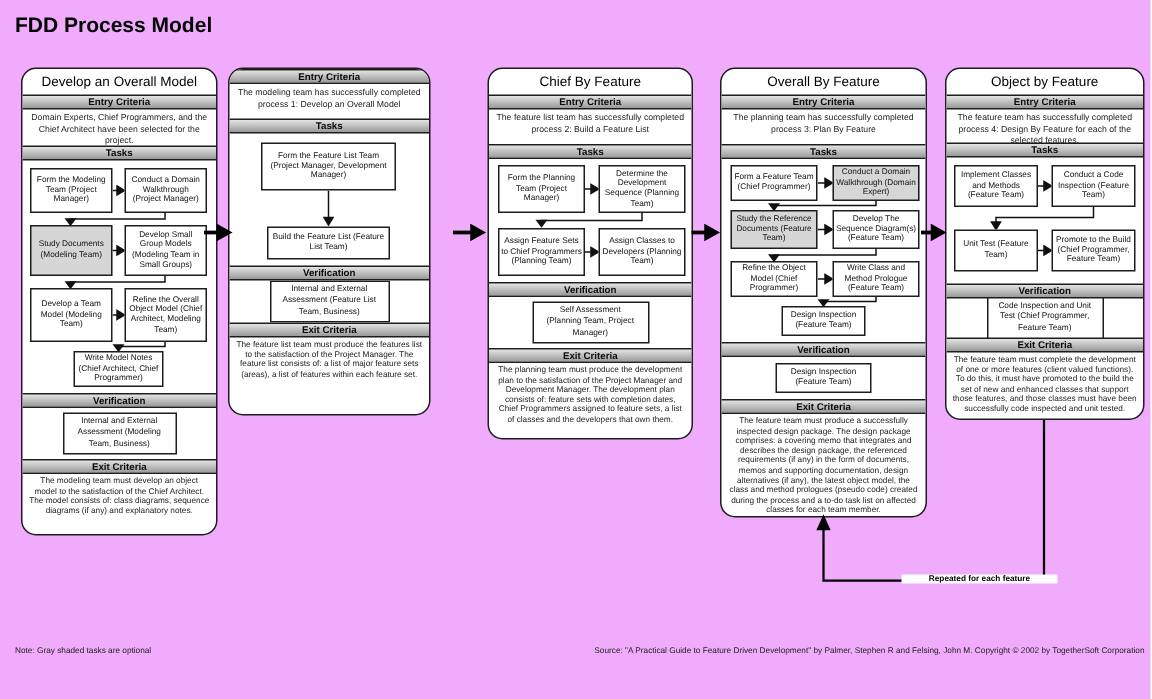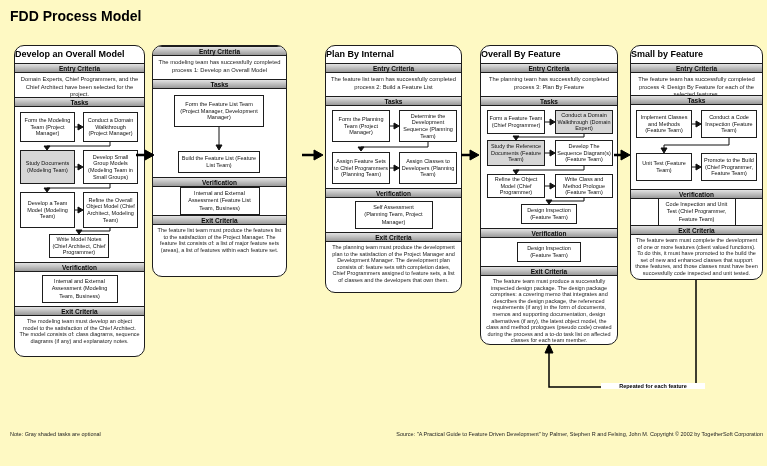--- a/index.html
+++ b/index.html
@@ -1,20 +1,20 @@
 <!DOCTYPE html>
 <html><head>
 <meta charset="utf-8">
 <style>
   *{margin:0;padding:0;box-sizing:border-box}
   html,body{width:768px;height:466px;background:#fff;font-family:"Liberation Sans",sans-serif;color:#111;overflow:hidden}
-  #canvas{position:relative;width:767px;height:466px;background:#fef9c3}
+  #canvas{position:relative;width:767px;height:466px;background:#f0abfc}
   .page-title{position:absolute;left:10px;top:8px;font-size:14px;font-weight:bold;color:#000}
   .panel{position:absolute;background:#fff;border:1.5px solid #1d1d1d;border-radius:10px;overflow:hidden;z-index:1}
-  .ptitle{font-size:9px;font-weight:bold;height:17px;line-height:17px;white-space:nowrap;color:#000}
+  .ptitle{font-size:9px;font-weight:normal;text-align:center;height:17px;line-height:17px;white-space:nowrap;color:#000}
   .bar{height:10px;display:flex;align-items:center;justify-content:center;background:linear-gradient(#e3e3e3,#9a9a9a);border-top:1px solid #1d1d1d;border-bottom:1px solid #1d1d1d;font-size:6.5px;font-weight:bold;color:#0a0a0a}
   .crit{font-size:5.8px;line-height:1.3;text-align:center;padding:3px 4px 0 4px;color:#222}
   .exit{font-size:5.5px;line-height:1.2;padding:2px 4px}
   .tasks{position:relative}
   .tasks svg{position:absolute;left:0;top:0}
   .tbox{position:absolute;border:1px solid #1d1d1d;background:#fff;display:flex;align-items:center;justify-content:center;text-align:center;font-size:5.5px;line-height:1.22;padding:1px;color:#111}
   .tbox.opt{background:#d6d6d6}
   .verif{display:flex;align-items:center;justify-content:center}
   .vbox{border:1px solid #1d1d1d;background:#fff;font-size:5.5px;line-height:1.3;text-align:center;padding:2px 6px;color:#111}
   #overlay{position:absolute;left:0;top:0;z-index:5;pointer-events:none}
@@ -82,21 +82,21 @@
     </div>
     <div class="bar">Verification</div>
     <div class="verif" style="height:28px">
       <div class="vbox" style="width:80px">Internal and External Assessment (Feature List Team, Business)</div>
     </div>
     <div class="bar">Exit Criteria</div>
     <div class="crit exit">The feature list team must produce the features list to the satisfaction of the Project Manager.  The feature list consists of: a list of major feature sets (areas), a list of features within each feature set.</div>
   </section>
 
   <section class="panel" style="left:325px;top:45px;width:137px;height:248px">
-    <div class="ptitle">Plan By Internal</div>
+    <div class="ptitle">Chief By Feature</div>
     <div class="bar">Entry Criteria</div>
     <div class="crit" style="height:23px">The feature list team has successfully completed process 2: Build a Feature List</div>
     <div class="bar">Tasks</div>
     <div class="tasks" style="height:82px">
       <svg width="134" height="82">
         <g stroke="#111" stroke-width="1" fill="#111">
           <line x1="64" y1="20" x2="68" y2="20"></line>
             <polygon points="68,17 73,20 68,23"></polygon>
           <path d="M102 36 V41 H35 V42" fill="none"></path>
             <polygon points="32,41 38,41 35,45"></polygon>
@@ -149,21 +149,21 @@
     </div>
     <div class="bar">Verification</div>
     <div class="verif" style="height:28px">
       <div class="vbox" style="width:64px">Design Inspection (Feature Team)</div>
     </div>
     <div class="bar">Exit Criteria</div>
     <div class="crit exit">The feature team must produce a successfully inspected design package.  The design package comprises: a covering memo that integrates and describes the design package, the referenced requirements (if any) in the form of documents, memos and supporting documentation, design alternatives (if any), the latest object model, the class and method prologues (pseudo code) created during the process and a to-do task list on affected classes for each team member.</div>
   </section>
 
   <section class="panel" style="left:630px;top:45px;width:133px;height:235px">
-    <div class="ptitle">Small by Feature</div>
+    <div class="ptitle">Object by Feature</div>
     <div class="bar">Entry Criteria</div>
     <div class="crit" style="height:22px">The feature team has successfully completed process 4: Design By Feature for each of the selected features.</div>
     <div class="bar">Tasks</div>
     <div class="tasks" style="height:84px">
       <svg width="130" height="84">
         <g stroke="#111" stroke-width="1" fill="#111">
           <line x1="61" y1="19" x2="65" y2="19"></line>
             <polygon points="65,16 70,19 65,22"></polygon>
           <path d="M98 33 V40 H33 V44" fill="none"></path>
             <polygon points="30,43 36,43 33,48"></polygon>

